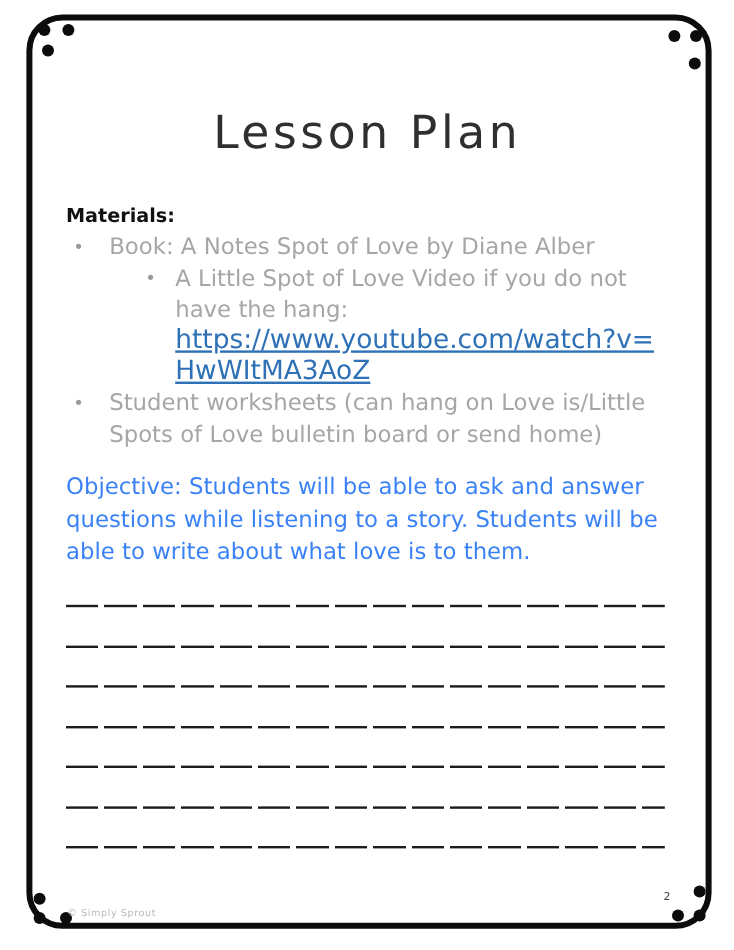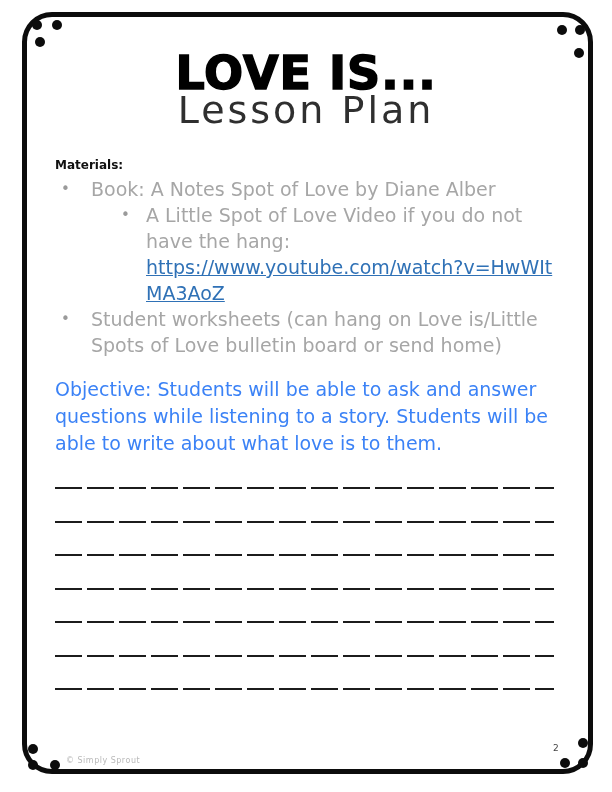--- a/index.html
+++ b/index.html
@@ -19,42 +19,42 @@
   .title {
     position:absolute; top:46px; left:0; right:0; text-align:center;
     font-size:46px; font-weight:900; color:#000; letter-spacing:1px;
     -webkit-text-stroke:1.5px #000;
   }
   .subtitle {
     position:absolute; top:88px; left:0; right:0; text-align:center;
     font-size:38px; font-weight:400; color:#2f2f2f; letter-spacing:3px;
   }
   .content { position:absolute; left:55px; top:158px; width:505px; }
-  .h-section { font-size:12px; font-weight:700; color:#111; margin:0 0 4px 0; }
+  .h-section { font-size:16px; font-weight:700; color:#111; margin:12px 0 4px 0; }
   .list { margin:0; padding:0; }
   .li { display:flex; line-height:26px; font-size:19px; color:#a6a6a6; }
   .li .bullet { flex:0 0 30px; padding-left:6px; color:#9a9a9a; font-size:15px; }
   .li.l2 { margin-left:60px; }
   .li.l2 .bullet { flex:0 0 25px; }
   .li .li-text { flex:1 1 auto; }
   .url-link {
     color:#2f71b6; text-decoration:underline; word-break:break-all;
-    display:block; line-height:26px; font-size:19px;
+    display:block; line-height:26px; font-size:22px;
   }
   .objective {
     margin-top:18px; font-size:19px; line-height:27px; color:#3b82f6;
   }
   .notes-heading { margin-top:24px; }
   .notes-lines { margin-top:30px; }
   .note-line {
     width:499px; height:2px; margin-bottom:31.5px;
     background:repeating-linear-gradient(90deg,#1c1c1c 0 27px, transparent 27px 32px);
   }
   .footer-credit {
-    position:absolute; left:66px; top:756px; font-size:8px; color:#b9b9b9;
+    position:absolute; left:56px; top:756px; font-size:8px; color:#b9b9b9;
     letter-spacing:0.5px;
   }
   .page-number {
     position:absolute; left:553px; top:743px; font-size:9px; color:#444;
   }
 </style>
 </head>
 <body>
 
 <div class="page">
@@ -70,21 +70,20 @@
   <div class="dot" style="left:574px;top:48px;"></div>
 
   <div class="dot" style="left:28px;top:744px;"></div>
   <div class="dot" style="left:28px;top:760px;"></div>
   <div class="dot" style="left:50px;top:760px;"></div>
 
   <div class="dot" style="left:578px;top:738px;"></div>
   <div class="dot" style="left:560px;top:758px;"></div>
   <div class="dot" style="left:578px;top:758px;"></div>
 
-  <div class="title">LOVE IS...</div>
   <div class="subtitle">Lesson Plan</div>
 
   <div class="content">
 
     <div class="h-section">Materials:</div>
 
     <div class="list">
 
       <div class="li l1">
         <span class="bullet">•</span>

